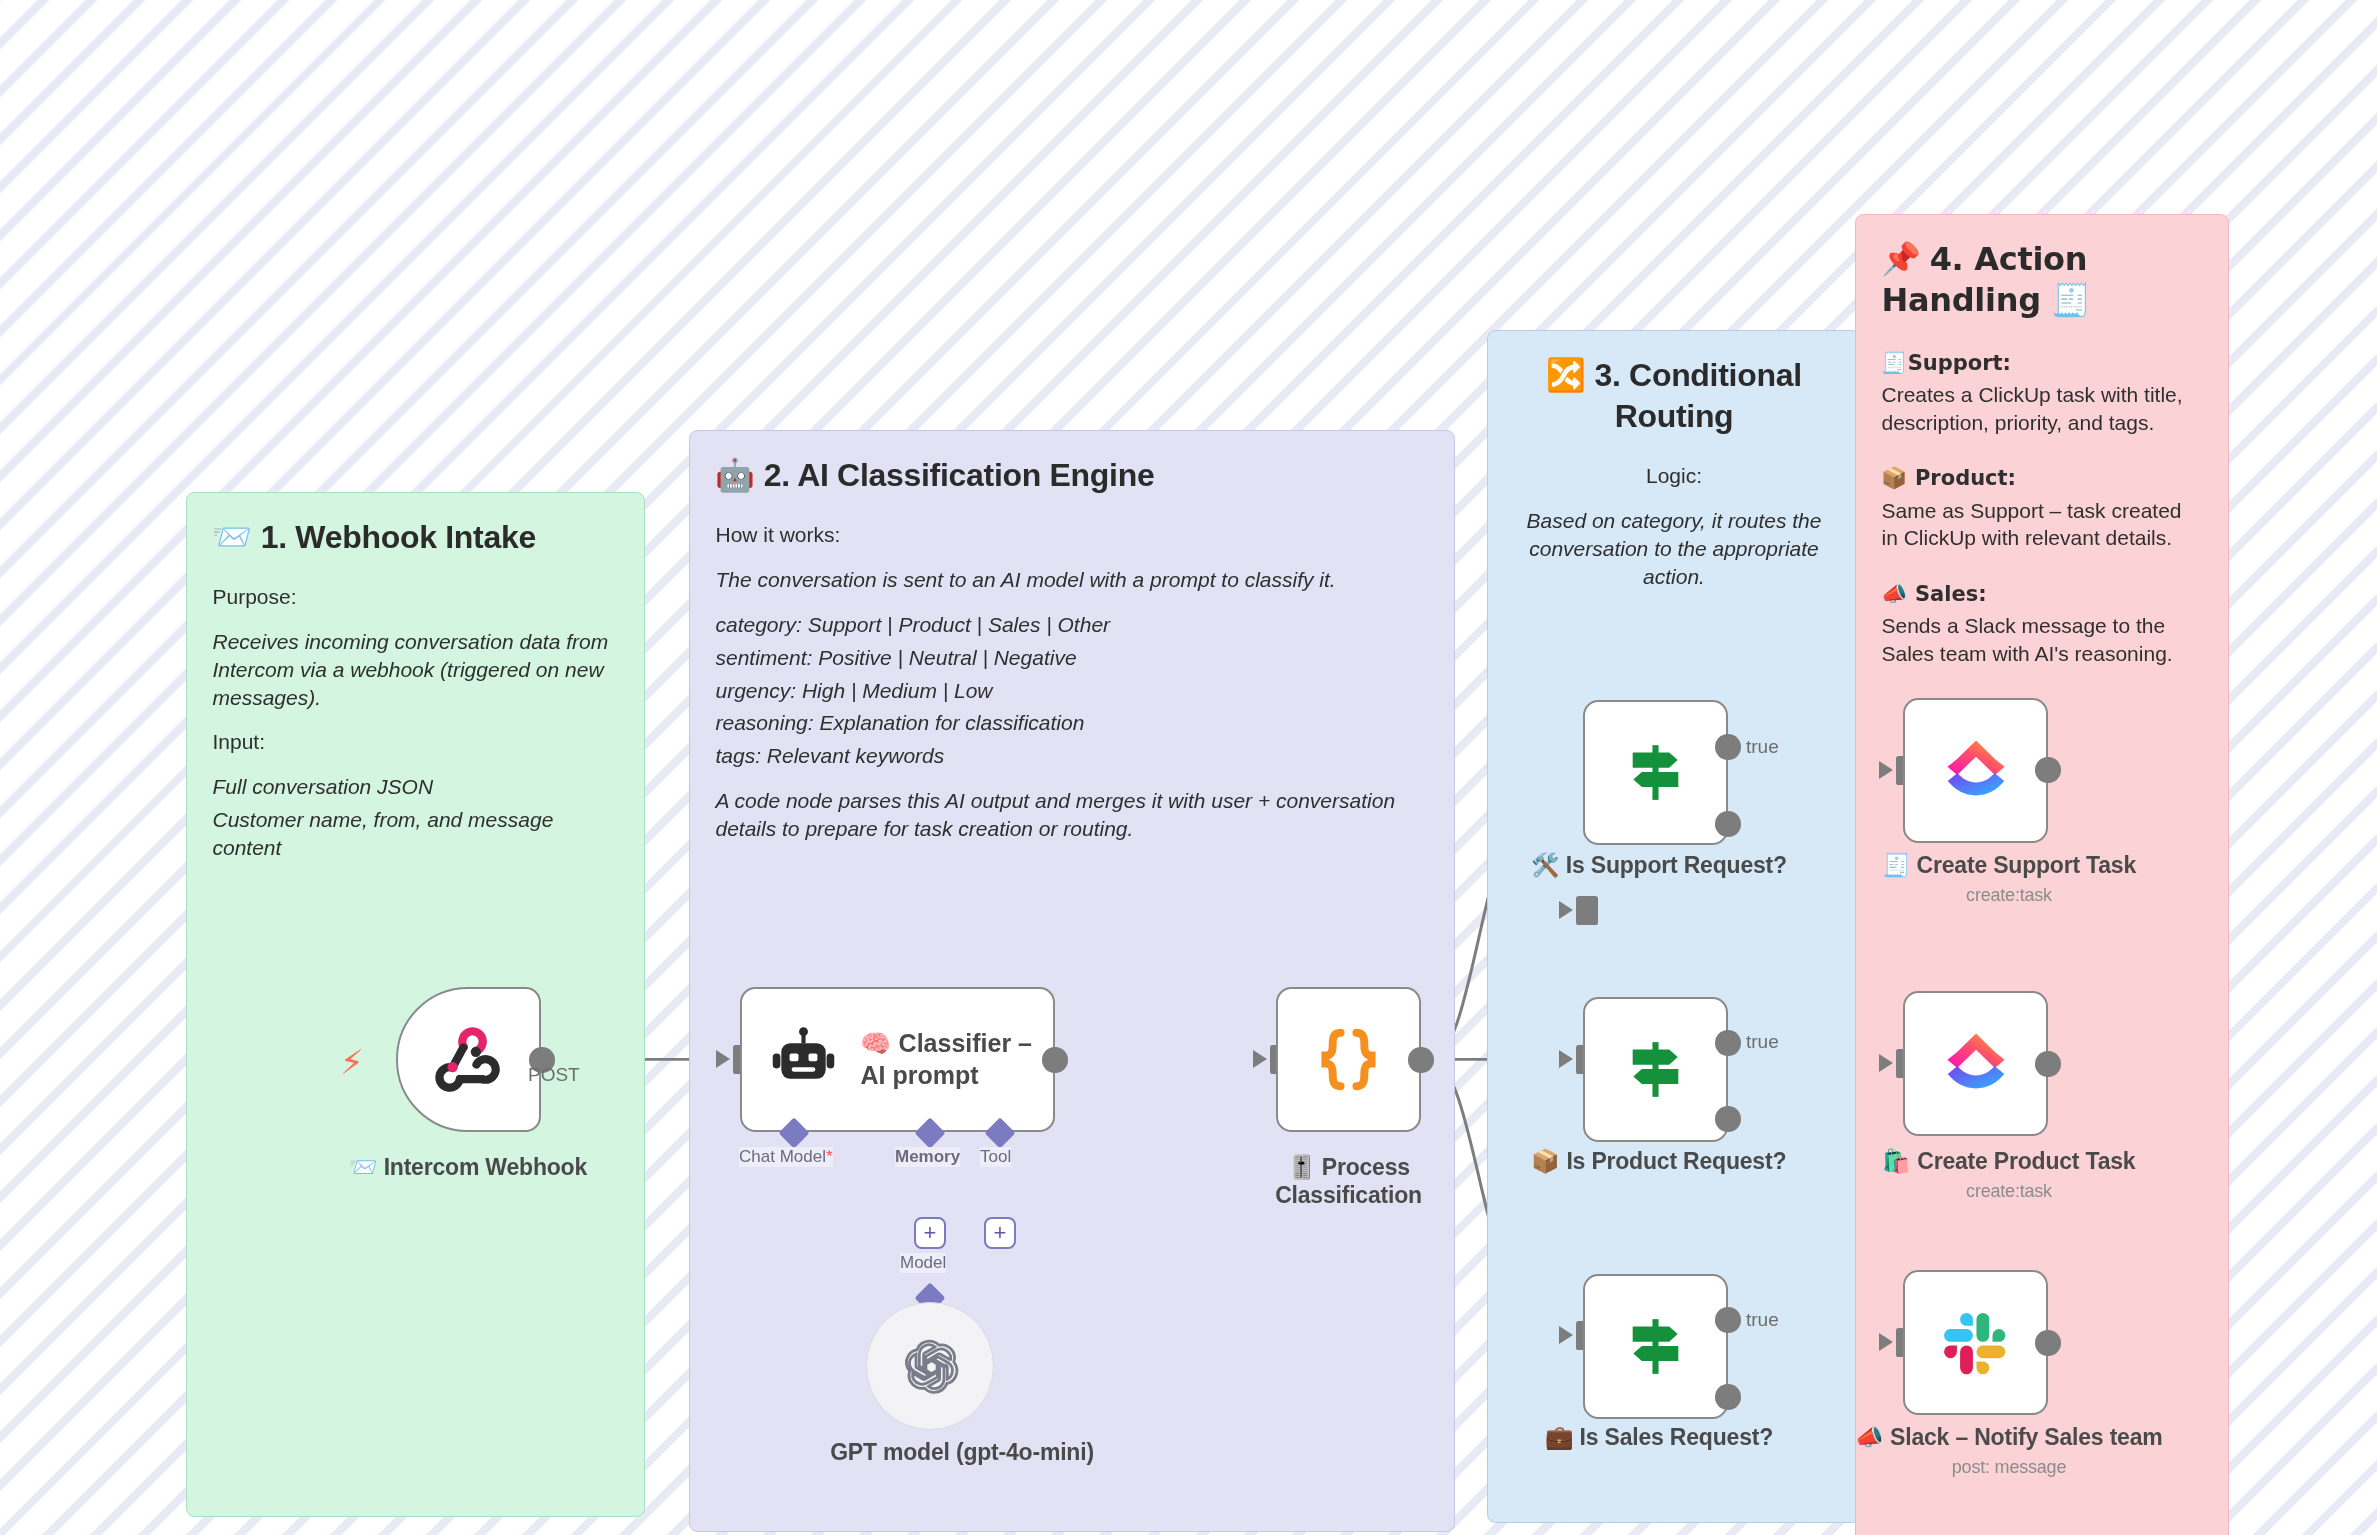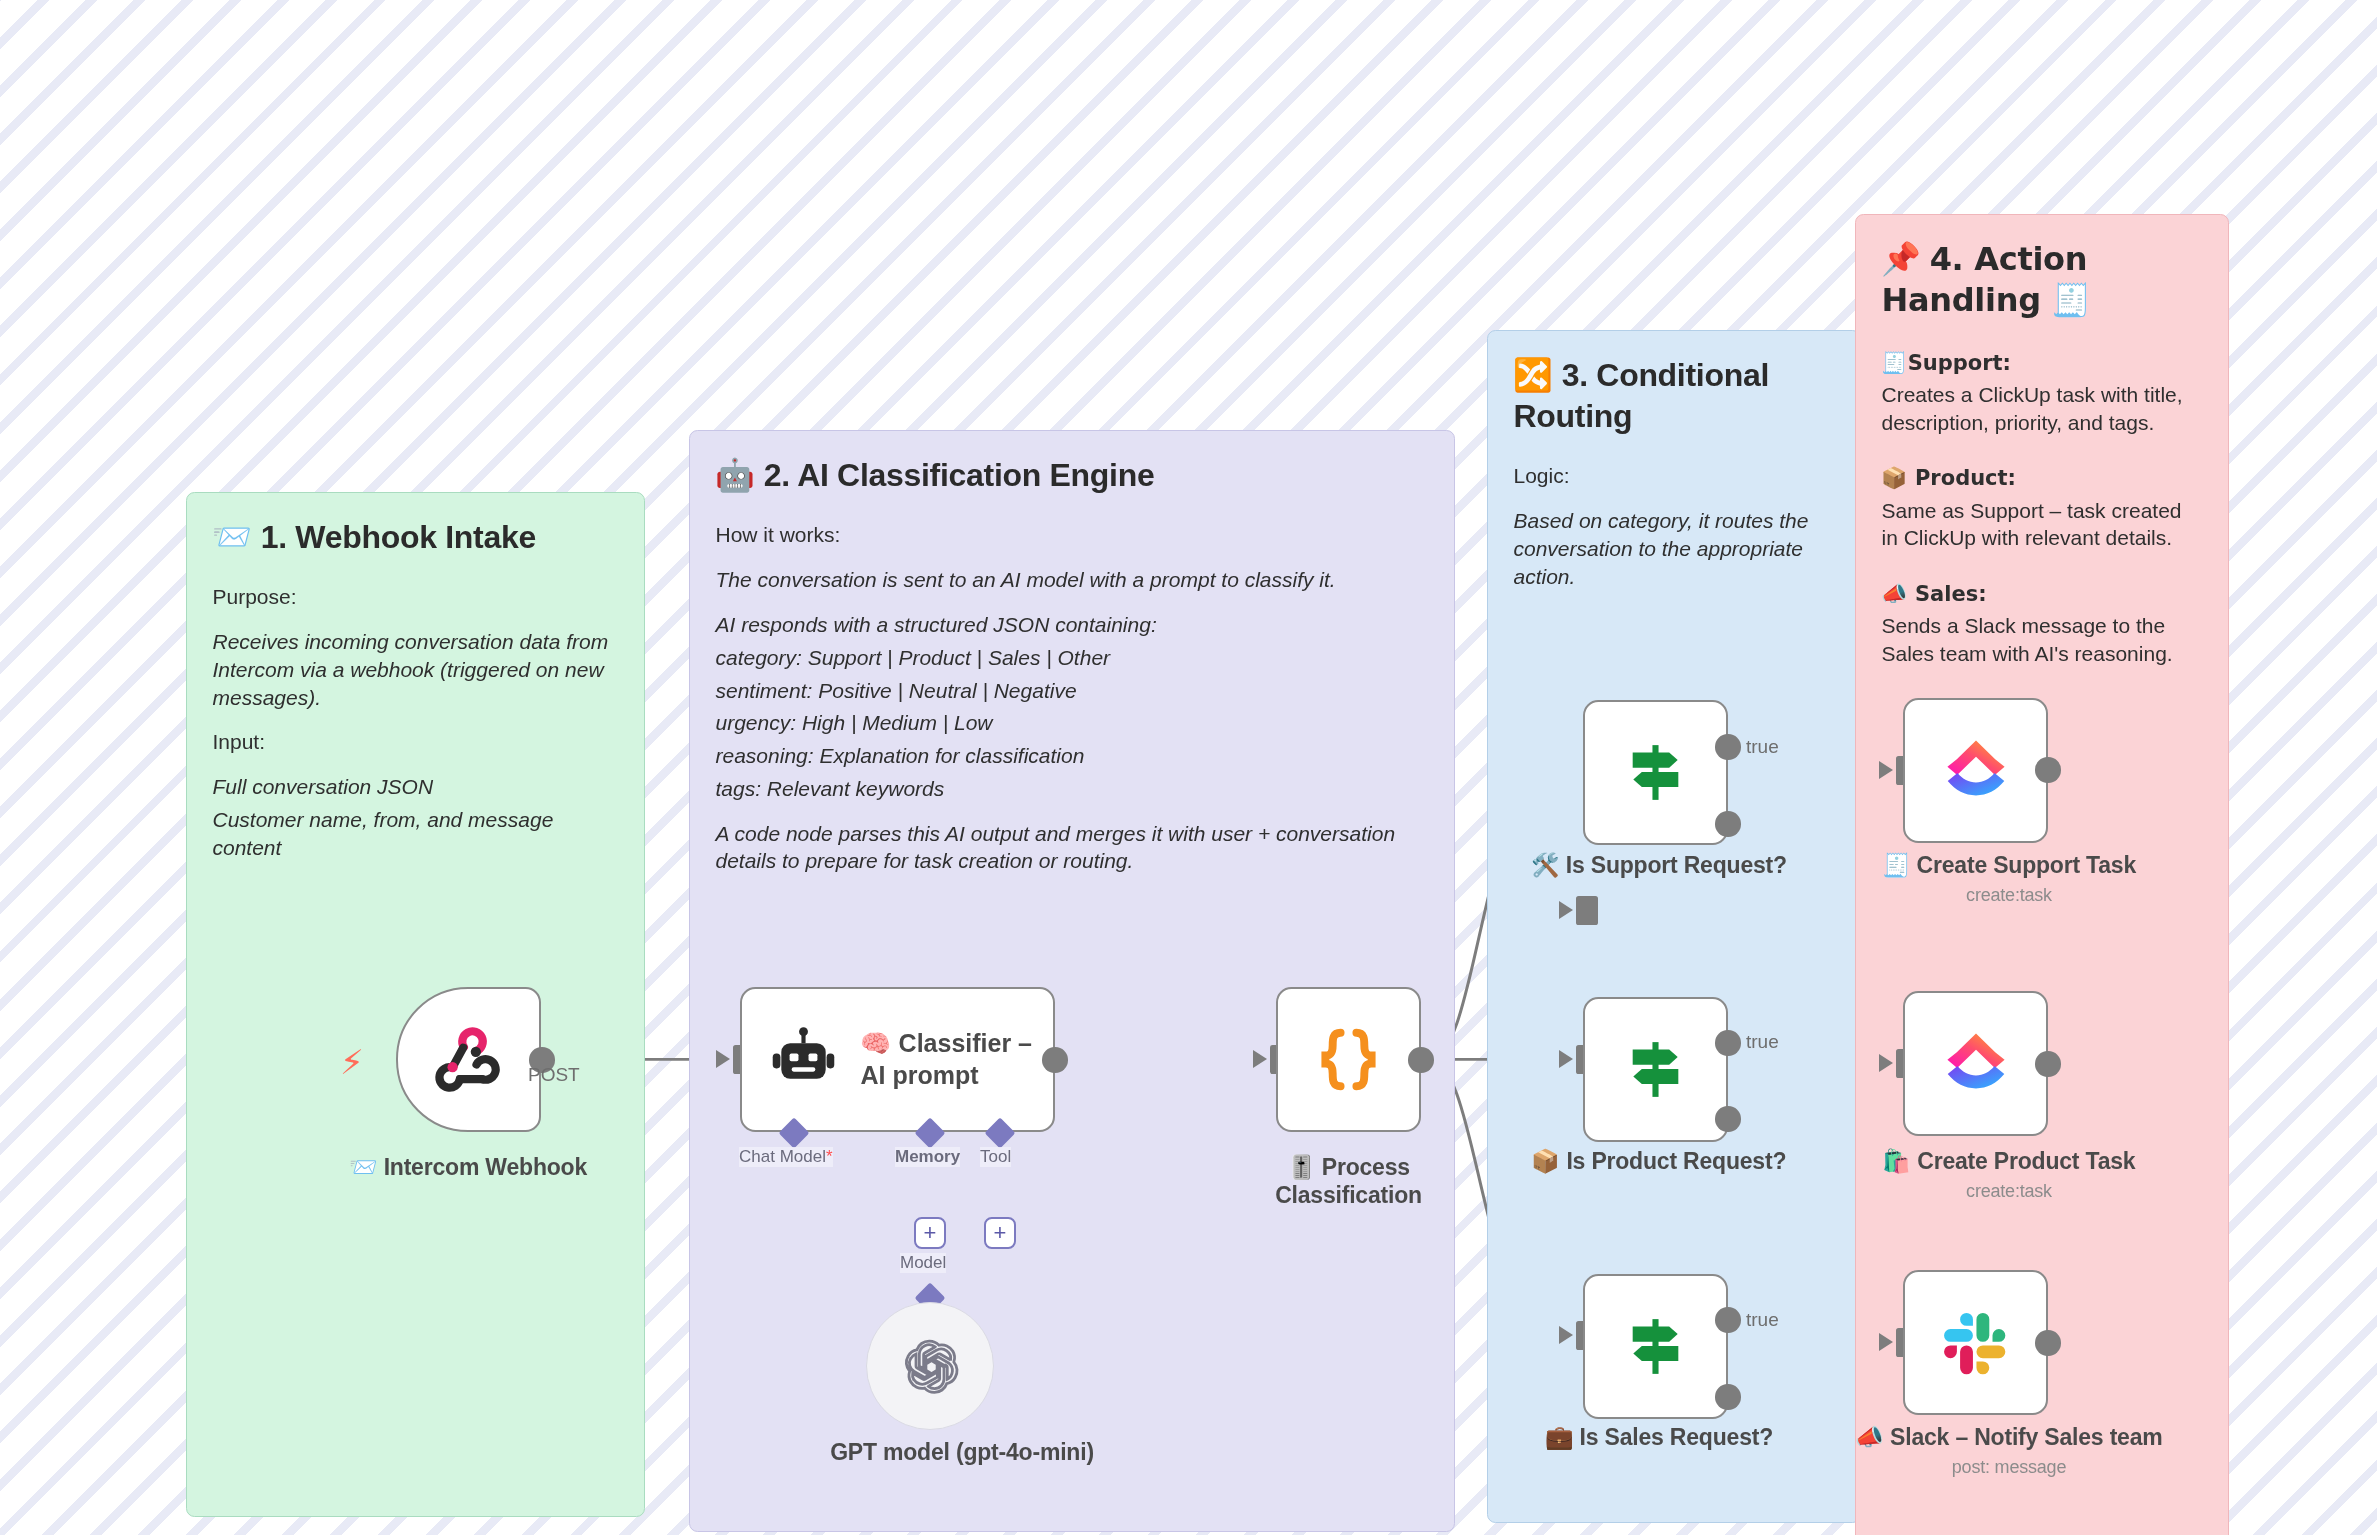--- a/index.html
+++ b/index.html
@@ -193,30 +193,29 @@
     <p class="it">Customer name, from, and message content</p>
   </div>
 
   <div class="sticky purple" style="left:689px; top:430px; width:766px; height:1102px;">
     <div class="sticky-title">
       <span class="emj">🤖</span>
       <span>2. AI Classification Engine</span>
     </div>
     <p>How it works:</p>
     <p class="it">The conversation is sent to an AI model with a prompt to classify it.</p>
-    <p class="it tight">AI responds with a structured JSON containing:</p>
     <p class="it tight">category: Support | Product | Sales | Other</p>
     <p class="it tight">sentiment: Positive | Neutral | Negative</p>
     <p class="it tight">urgency: High | Medium | Low</p>
     <p class="it tight">reasoning: Explanation for classification</p>
     <p class="it">tags: Relevant keywords</p>
     <p class="it">A code node parses this AI output and merges it with user + conversation details to prepare for task creation or routing.</p>
   </div>
 
-  <div class="sticky blue" style="left:1487px; top:330px; width:374px; height:1193px;">
+  <div class="sticky blue" style="left:1487px; top:330px; width:374px; height:1193px;text-align:center;">
     <div class="sticky-title">
       <span class="emj">🔀</span>
       <span>3. Conditional Routing</span>
     </div>
     <p>Logic:</p>
     <p class="it">Based on category, it routes the conversation to the appropriate action.</p>
   </div>
 
   <div class="sticky pink" style="left:1855px; top:214px; width:374px; height:1394px;">
     <div class="sticky-title">

